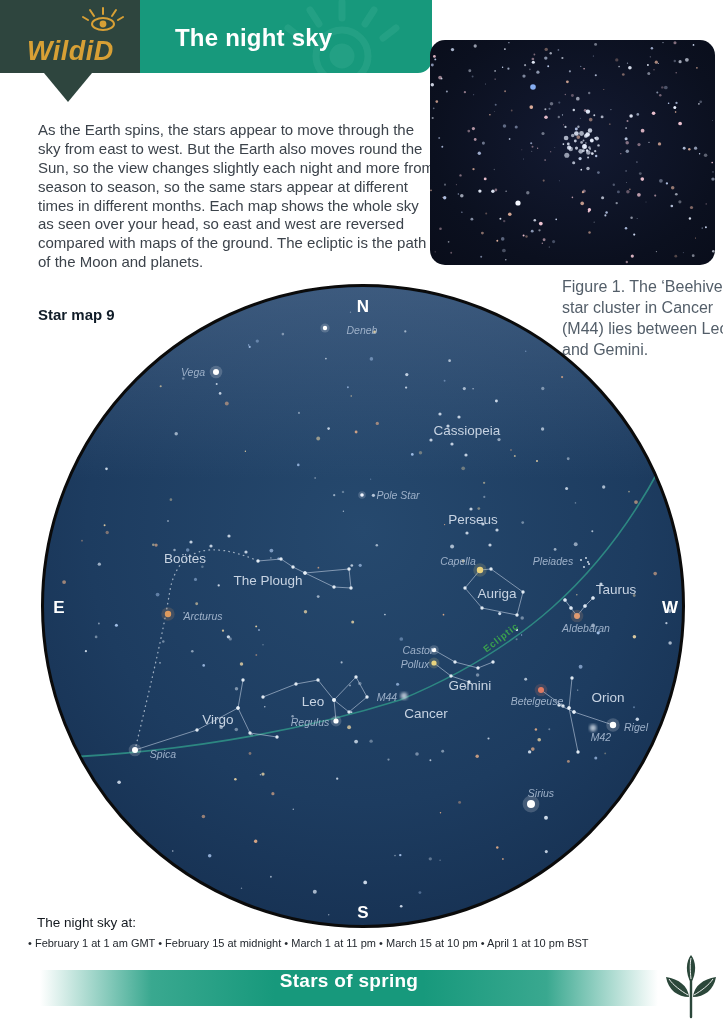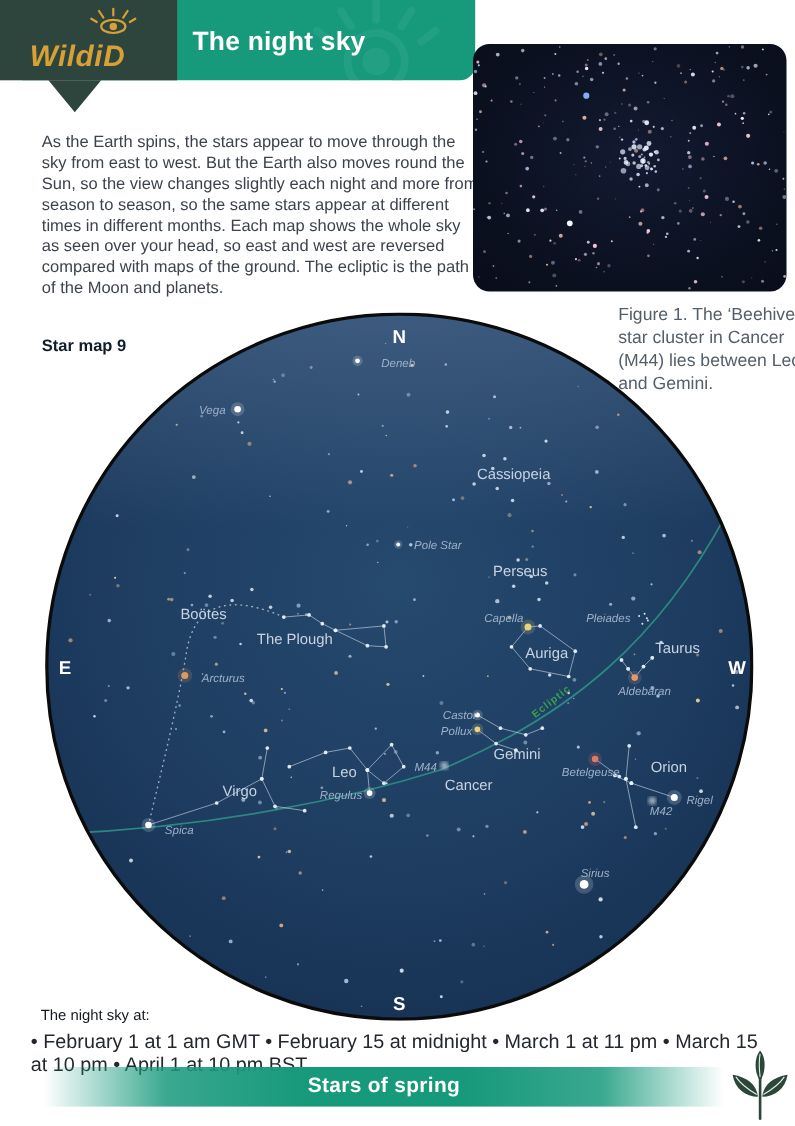--- a/index.html
+++ b/index.html
@@ -5,21 +5,21 @@
   :root { --teal:#17997c; --badge:#2e453e; --gold:#d8a035; }
   * { box-sizing:border-box; margin:0; padding:0; }
   body { background:#fff; font-family:"Liberation Sans", sans-serif; }
   .page { position:relative; width:723px; height:1024px; background:#fff; overflow:hidden; }
 
   
   .banner { position:absolute; left:0; top:0; width:412px; height:73px; background:var(--teal);
             border-radius:0 0 14px 0; overflow:hidden;margin-left:20px; }
   .banner-title { position:absolute; left:155px; top:24px; color:#fff; font-size:24px; font-weight:700; letter-spacing:.2px; }
   .eye-deco { position:absolute; right:18px; top:-6px; opacity:.55; }
-  .badge { position:absolute; left:0; top:0; width:161px; height:73px; background:var(--badge);padding-left:28px; }
+  .badge { position:absolute; left:0; top:0; width:140px; height:73px; background:var(--badge);padding-left:28px; }
   .badge-point { position:absolute; left:44px; top:73px; width:0; height:0;
                  border-left:24px solid transparent; border-right:24px solid transparent;
                  border-top:29px solid var(--badge); }
   .logo-text { position:absolute; left:27px; top:36px; color:var(--gold); font-size:27px;
                font-weight:700; font-style:italic; letter-spacing:.5px; }
   .logo-eye { position:absolute; left:80px; top:6px; }
 
   
   .intro { position:absolute; left:38px; top:121px; width:398px; font-size:15px; line-height:1.26;
            color:#3c434b; }
@@ -30,25 +30,25 @@
   
   .map-label { position:absolute; left:38px; top:306px; font-size:15px; font-weight:700; color:#101c28; }
   .map-wrap { position:absolute; left:41px; top:284px; width:644px; height:644px; }
   .const-label { font-size:13.5px; fill:#c7d3e2; }
   .star-label { font-size:10.5px; font-style:italic; fill:#9db0c8; }
   .compass { font-size:17px; font-weight:700; fill:#ffffff; }
   .ecliptic-label { font-size:9.5px; font-weight:700; fill:#3aa04e; letter-spacing:1px; }
 
   
   .night-sky-at { position:absolute; left:37px; top:915px; font-size:13.5px; font-weight:400; color:#14191f; }
-  .dates { position:absolute; left:28px; top:937px; width:680px; font-size:18px; color:#23282e; }
+  .dates { position:absolute; left:28px; top:937px; width:680px; font-size:11px; color:#23282e; }
   .footer-bar { position:absolute; left:40px; top:970px; width:618px; height:36px;
       background:linear-gradient(90deg, rgba(23,153,124,0) 0%, rgba(23,153,124,.85) 18%, var(--teal) 38%,
       var(--teal) 62%, rgba(23,153,124,.85) 82%, rgba(23,153,124,0) 100%);
-      display:flex; align-items:center; justify-content:center; }
+      display:flex; align-items:flex-start; justify-content:center; }
   .footer-title { color:#fff; font-size:19px; font-weight:700; letter-spacing:.3px; }
   .leaf { position:absolute; left:663px; top:953px; }
 </style>
 </head>
 <body>
 
 <div class="page">
 
   <div class="banner">
     <svg class="eye-deco" width="150" height="85" viewBox="0 0 150 85">

